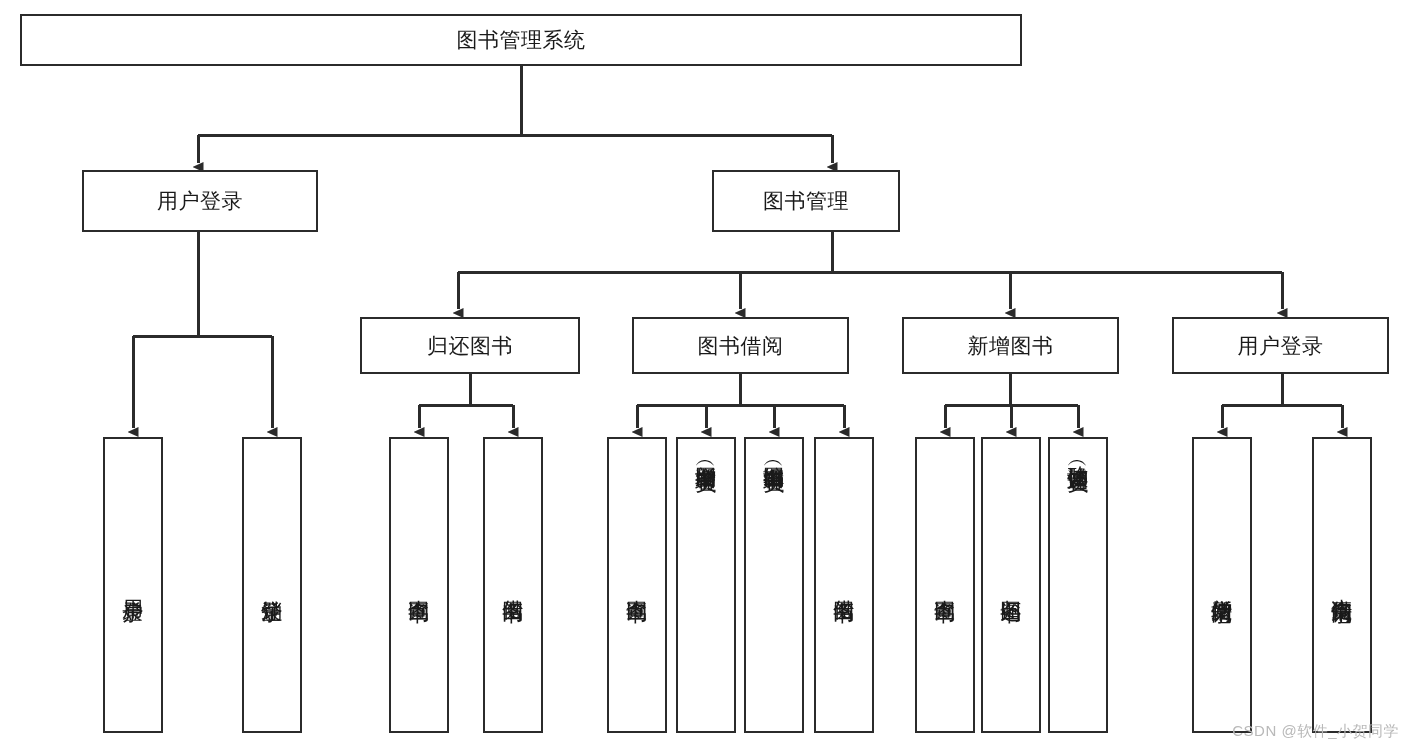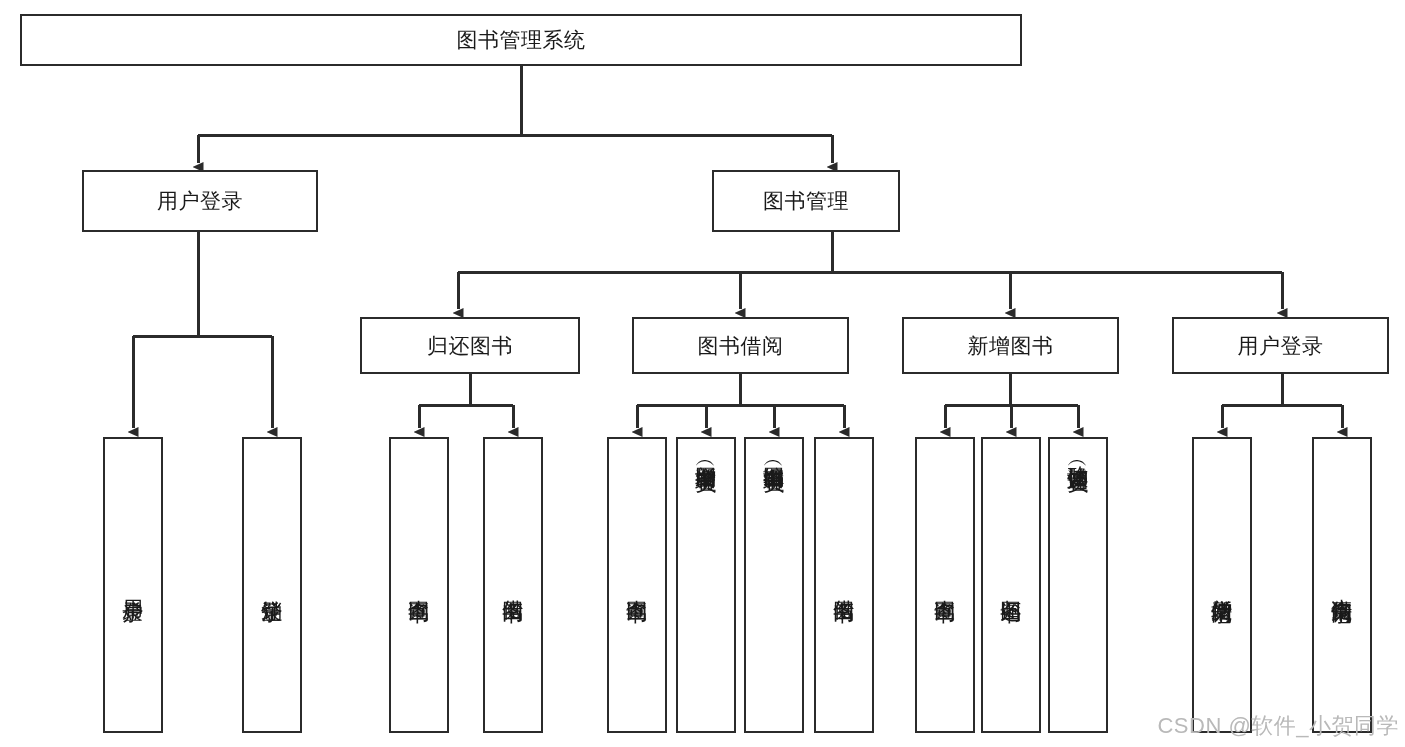--- a/index.html
+++ b/index.html
@@ -55,21 +55,21 @@
     padding-top: 10px;
   }
   .leaf-box.center-v {
     align-items: center;
     padding-top: 0;
   }
   #watermark {
     position: absolute;
     right: 6px;
     bottom: 6px;
-    font-size: 22px;
+    font-size: 15px;
     color: #b9b9b9;
     letter-spacing: 0.5px;
     white-space: nowrap;
     pointer-events: none;
   }
 </style>
 </head>
 <body>
 
 <div id="canvas">

